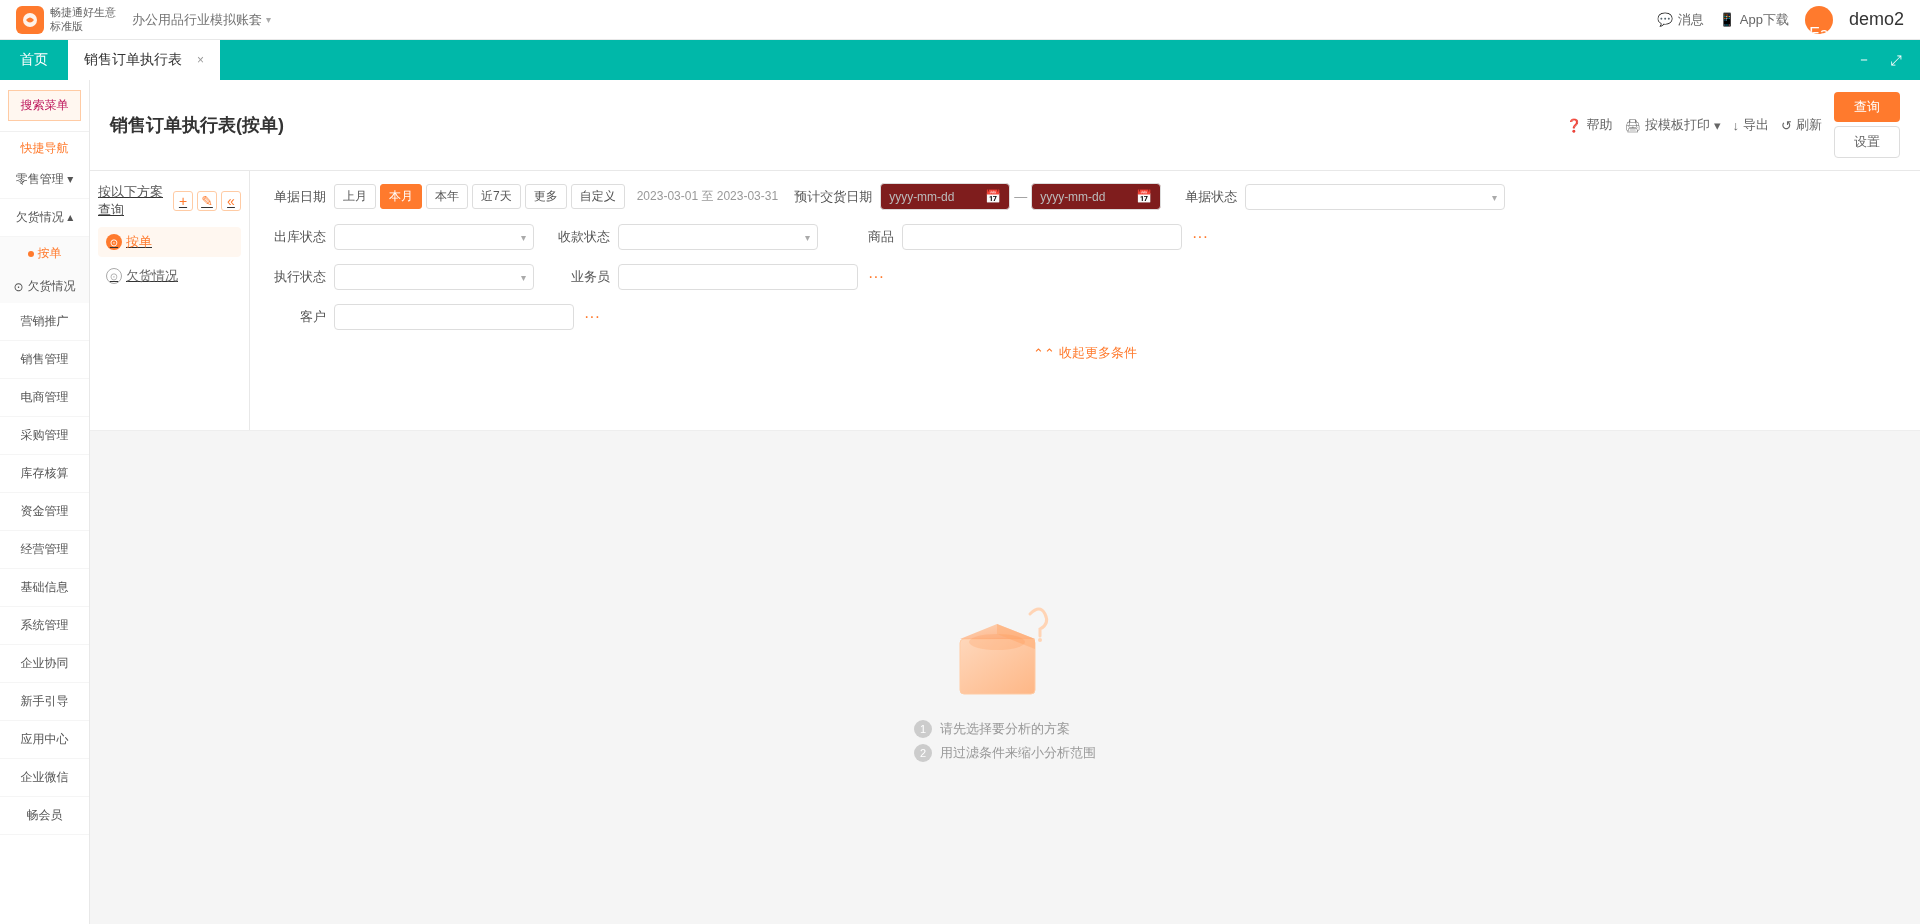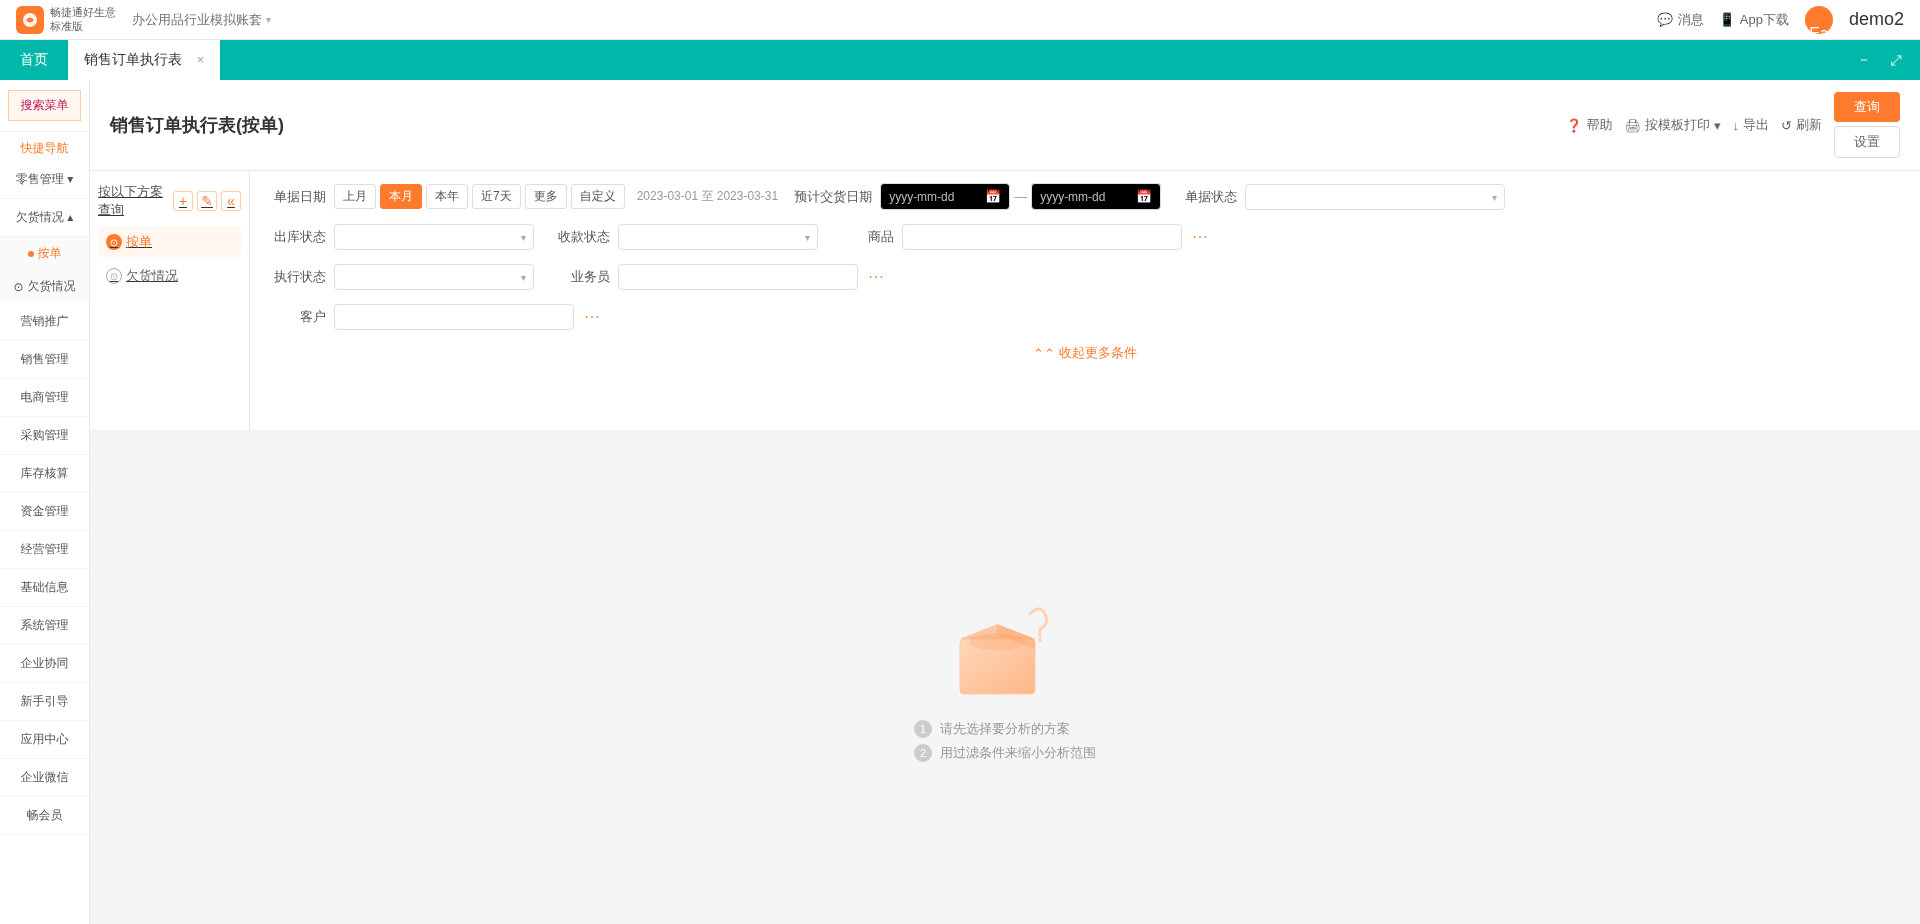--- a/index.html
+++ b/index.html
@@ -72,21 +72,21 @@
     
     .filter-form { flex: 1; background: #fff; padding: 12px 16px; overflow-y: auto; }
     .filter-row { display: flex; align-items: center; gap: 16px; margin-bottom: 14px; flex-wrap: wrap; }
     .filter-field { display: flex; align-items: center; gap: 8px; }
     .filter-label { font-size: 13px; color: #555; white-space: nowrap; min-width: 60px; text-align: right; }
     .filter-date-group { display: flex; align-items: center; gap: 4px; }
     .date-btn { padding: 3px 8px; border-radius: 3px; border: 1px solid #ddd; font-size: 12px; cursor: pointer; color: #555; background: #fff; }
     .date-btn.active { background: #ff7a2d; color: white; border-color: #ff7a2d; }
     .filter-input-wide { border: 1px solid #ddd; border-radius: 4px; padding: 5px 8px; font-size: 12px; color: #999; width: 200px; background: #fff; }
     .filter-date-range { display: flex; align-items: center; gap: 4px; }
-    .date-input { border: 1px solid #ddd; border-radius: 4px; padding: 5px 8px; font-size: 12px; color: #999; width: 130px; background: #000000; display: flex; align-items: center; justify-content: space-between; }
+    .date-input { border: 1px solid #ddd; border-radius: 4px; padding: 5px 8px; font-size: 12px; color: #999; width: 130px; background: #7f1d1d; display: flex; align-items: center; justify-content: space-between; }
     .date-separator { color: #999; }
     .filter-select { border: 1px solid #ddd; border-radius: 4px; padding: 5px 24px 5px 8px; font-size: 12px; color: #999; width: 200px; background: #fff; appearance: none; position: relative; }
     .select-wrapper { position: relative; display: inline-block; }
     .select-wrapper::after { content: '▾'; position: absolute; right: 8px; top: 50%; transform: translateY(-50%); color: #aaa; font-size: 10px; pointer-events: none; }
     .filter-dots { color: #ff7a2d; font-size: 16px; cursor: pointer; margin-left: 2px; }
     .collapse-btn { display: flex; align-items: center; justify-content: center; gap: 4px; color: #ff7a2d; font-size: 13px; cursor: pointer; margin-top: 8px; }
 
     
     .main-content { flex: 1; background: #f5f5f5; display: flex; align-items: center; justify-content: center; flex-direction: column; }
     .empty-state { display: flex; flex-direction: column; align-items: center; gap: 16px; }

